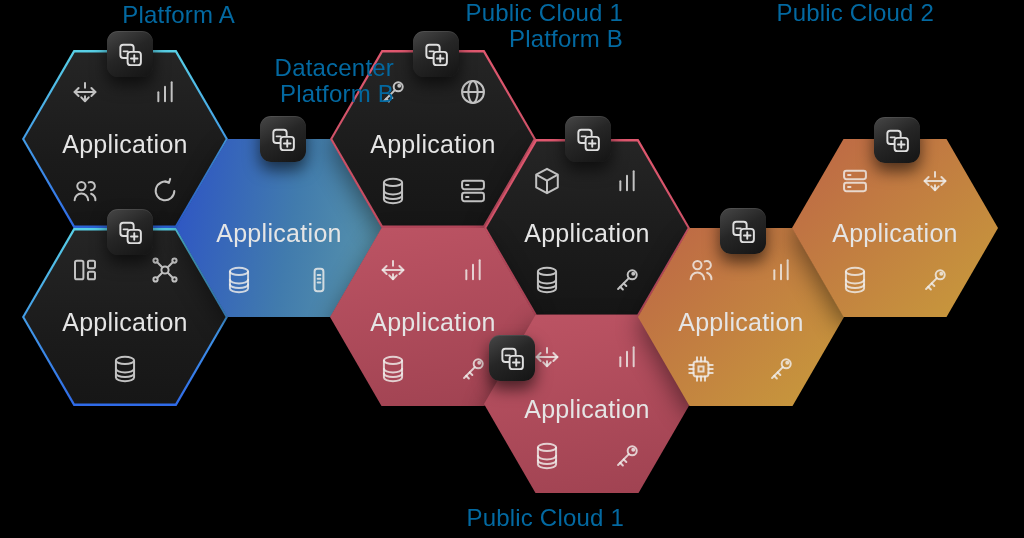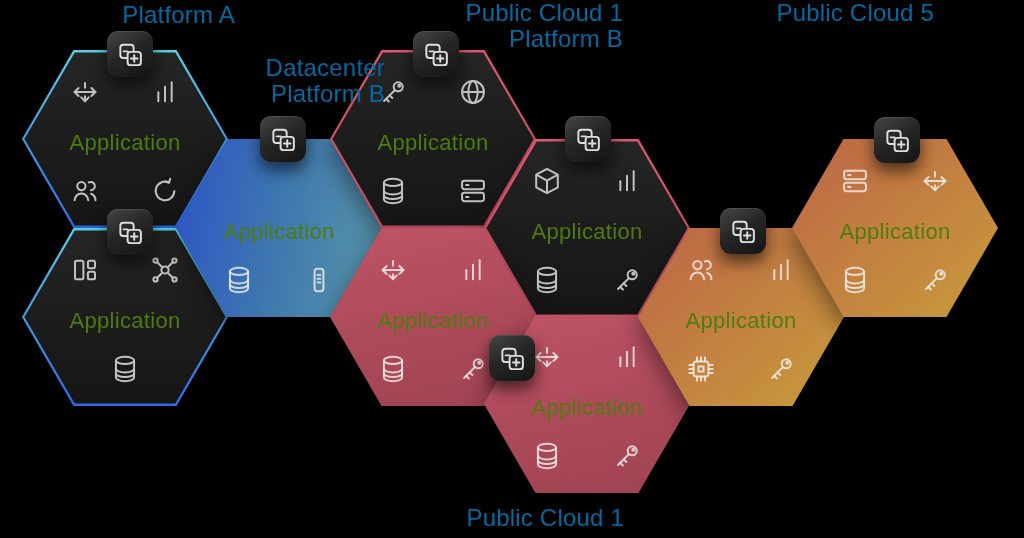--- a/index.html
+++ b/index.html
@@ -29,21 +29,21 @@
   .icon{position:absolute;width:32px;height:32px;z-index:3;color:#c2c2c2;}
   .hex.colored .icon{color:rgba(240,238,236,.82);}
   .icon svg{width:100%;height:100%;display:block;}
   .i-tl{left:47px;top:26px}
   .i-tr{left:127px;top:26px}
   .i-bl{left:47px;top:125px}
   .i-br{left:127px;top:125px}
   .i-bc{left:87px;top:125px}
   .app-label{
     position:absolute;left:0;right:0;top:80px;text-align:center;
-    color:#4d7c0f;font-size:22px;letter-spacing:.3px;z-index:3;
+    color:#e5e5e5;font-size:25px;letter-spacing:.3px;z-index:3;
   }
   .badge{
     position:absolute;width:46px;height:46px;border-radius:11px;z-index:10;
     background:linear-gradient(150deg,#474747 0%,#262626 45%,#141414 100%);
     box-shadow:0 8px 16px rgba(0,0,0,.6), inset 0 1px 0 rgba(255,255,255,.09);
     display:flex;align-items:center;justify-content:center;
   }
   .badge svg{width:29px;height:29px;color:#dedede;display:block;}
 </style>
 </head>
@@ -159,30 +159,30 @@
       </g>
     </symbol>
   </defs>
 </svg>
 
 <div class="stage">
 
   <div class="zone-label" style="left:15px;top:2px">
     <div>Platform A</div>
   </div>
-  <div class="zone-label" style="left:165px;top:55px">
+  <div class="zone-label" style="left:174px;top:55px">
     <div>Datacenter</div>
     <div>Platform B</div>
   </div>
   <div class="zone-label" style="left:403px;top:0px">
     <div>Public Cloud 1</div>
     <div>Platform B</div>
   </div>
   <div class="zone-label" style="left:714px;top:0px">
-    <div>Public Cloud 5</div>
+    <div>Public Cloud 2</div>
   </div>
   <div class="zone-label" style="left:404px;top:505px">
     <div>Public Cloud 1</div>
   </div>
 
   <div class="hex" style="left:22px;top:50px">
     <div class="shape border-blue"></div>
     <div class="shape inner dark"></div>
     <span class="icon i-tl">
         <svg viewBox="0 0 24 24">

